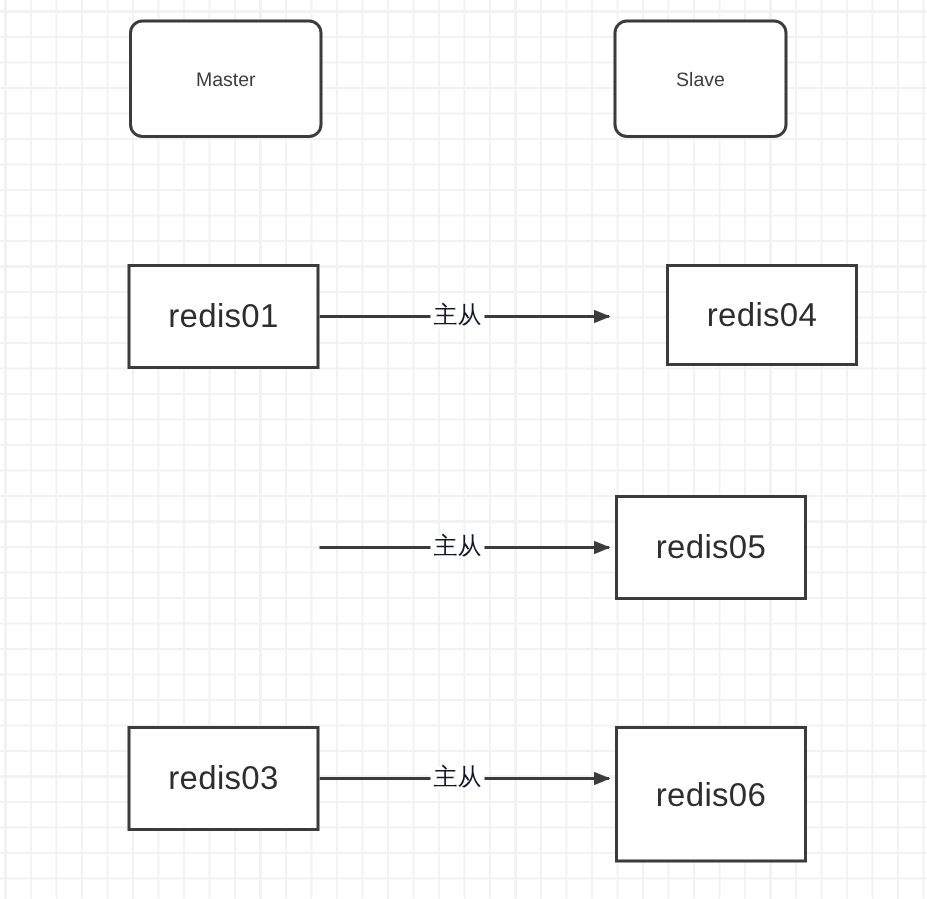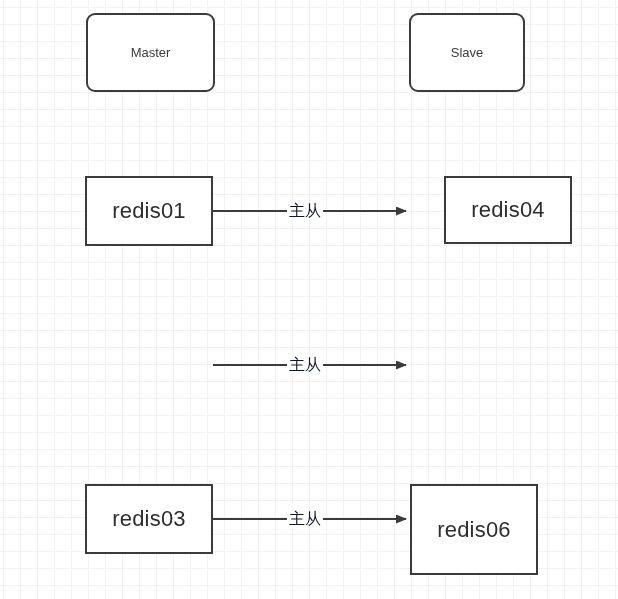--- a/index.html
+++ b/index.html
@@ -82,20 +82,23 @@
     <span>Slave</span>
   </div>
 
   <div class="node redis" style="left:85px;top:176px;width:128px;height:70px;">
     <span>redis01</span>
   </div>
   <div class="node redis" style="left:410px;top:176px;width:128px;height:68px;margin-left:34px;">
     <span>redis04</span>
   </div>
 
+  <div class="node redis" style="left:410px;top:330px;width:128px;height:70px;">
+    <span>redis05</span>
+  </div>
 
   <div class="node redis" style="left:85px;top:484px;width:128px;height:70px;">
     <span>redis03</span>
   </div>
   <div class="node redis" style="left:410px;top:484px;width:128px;height:91px;">
     <span>redis06</span>
   </div>
 
   <div class="edge-label" style="left:305px;top:211px;">
     <span>主从</span>

